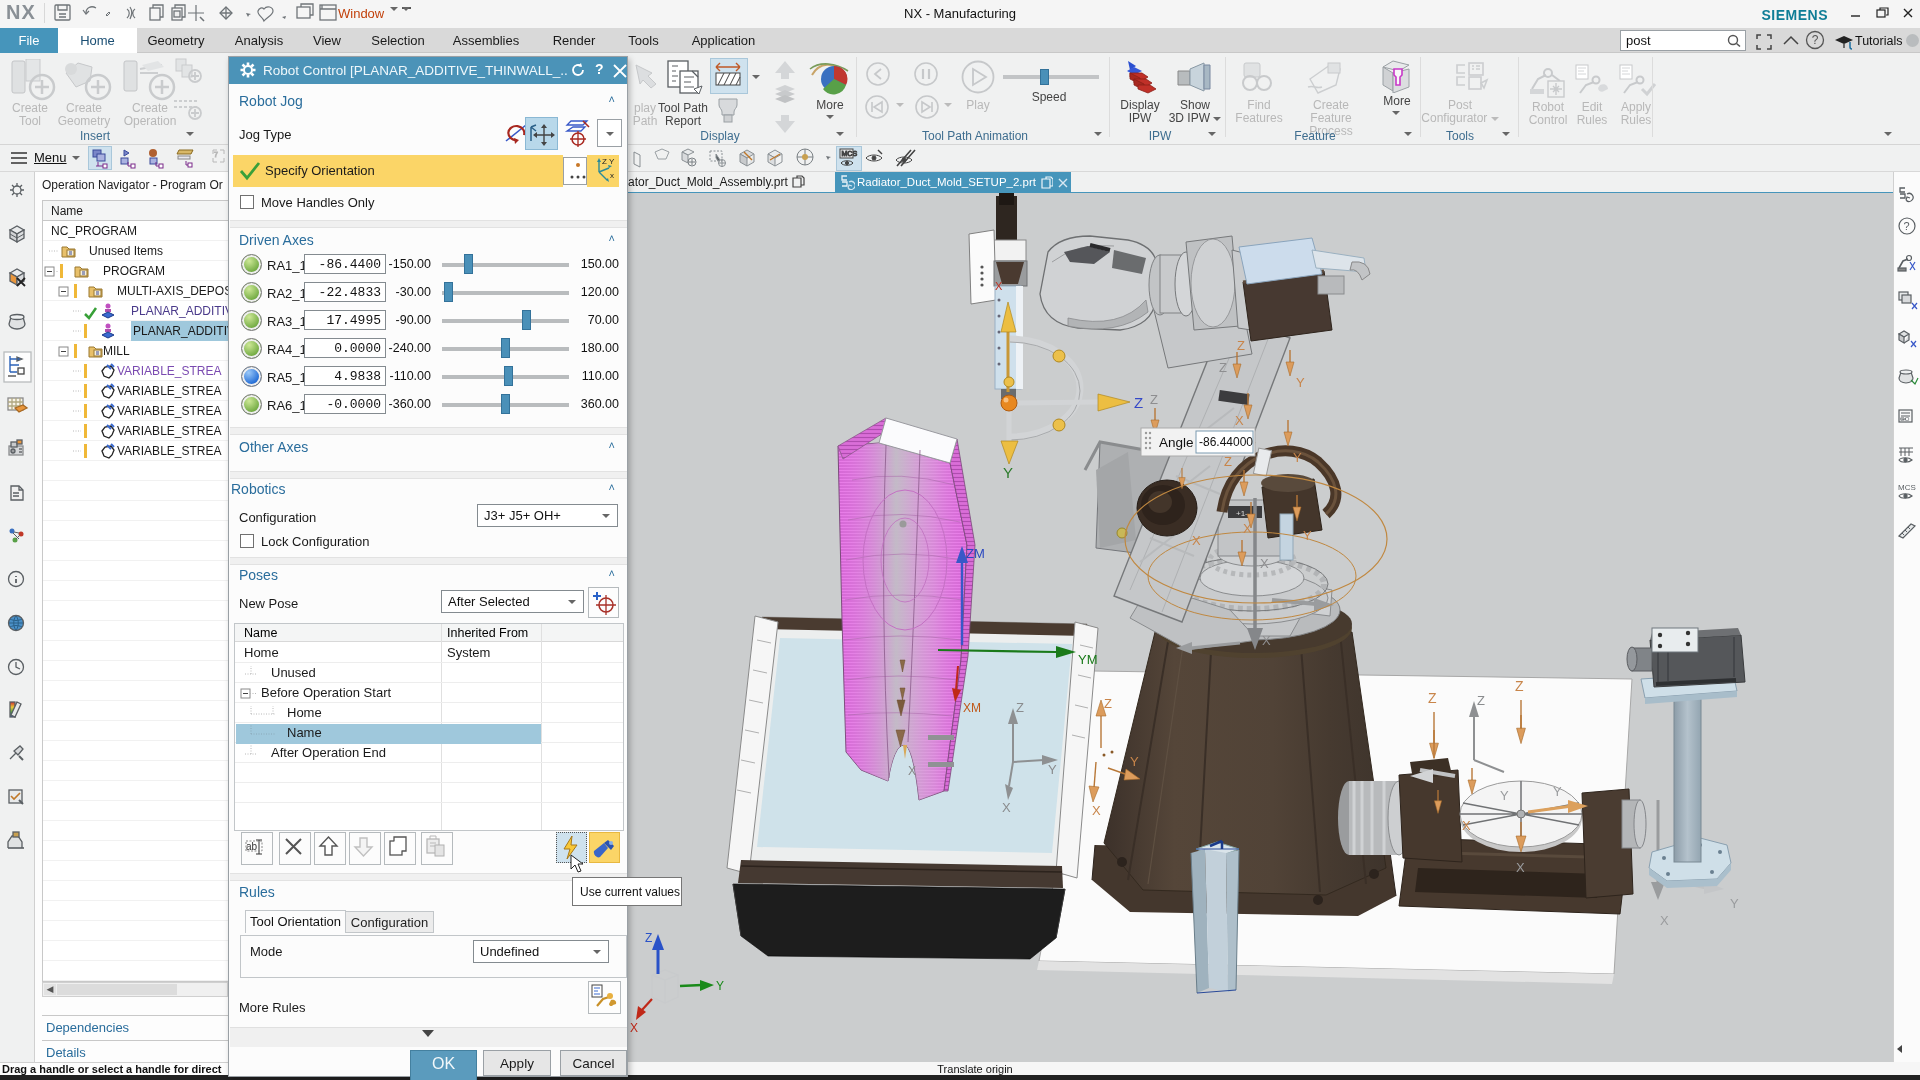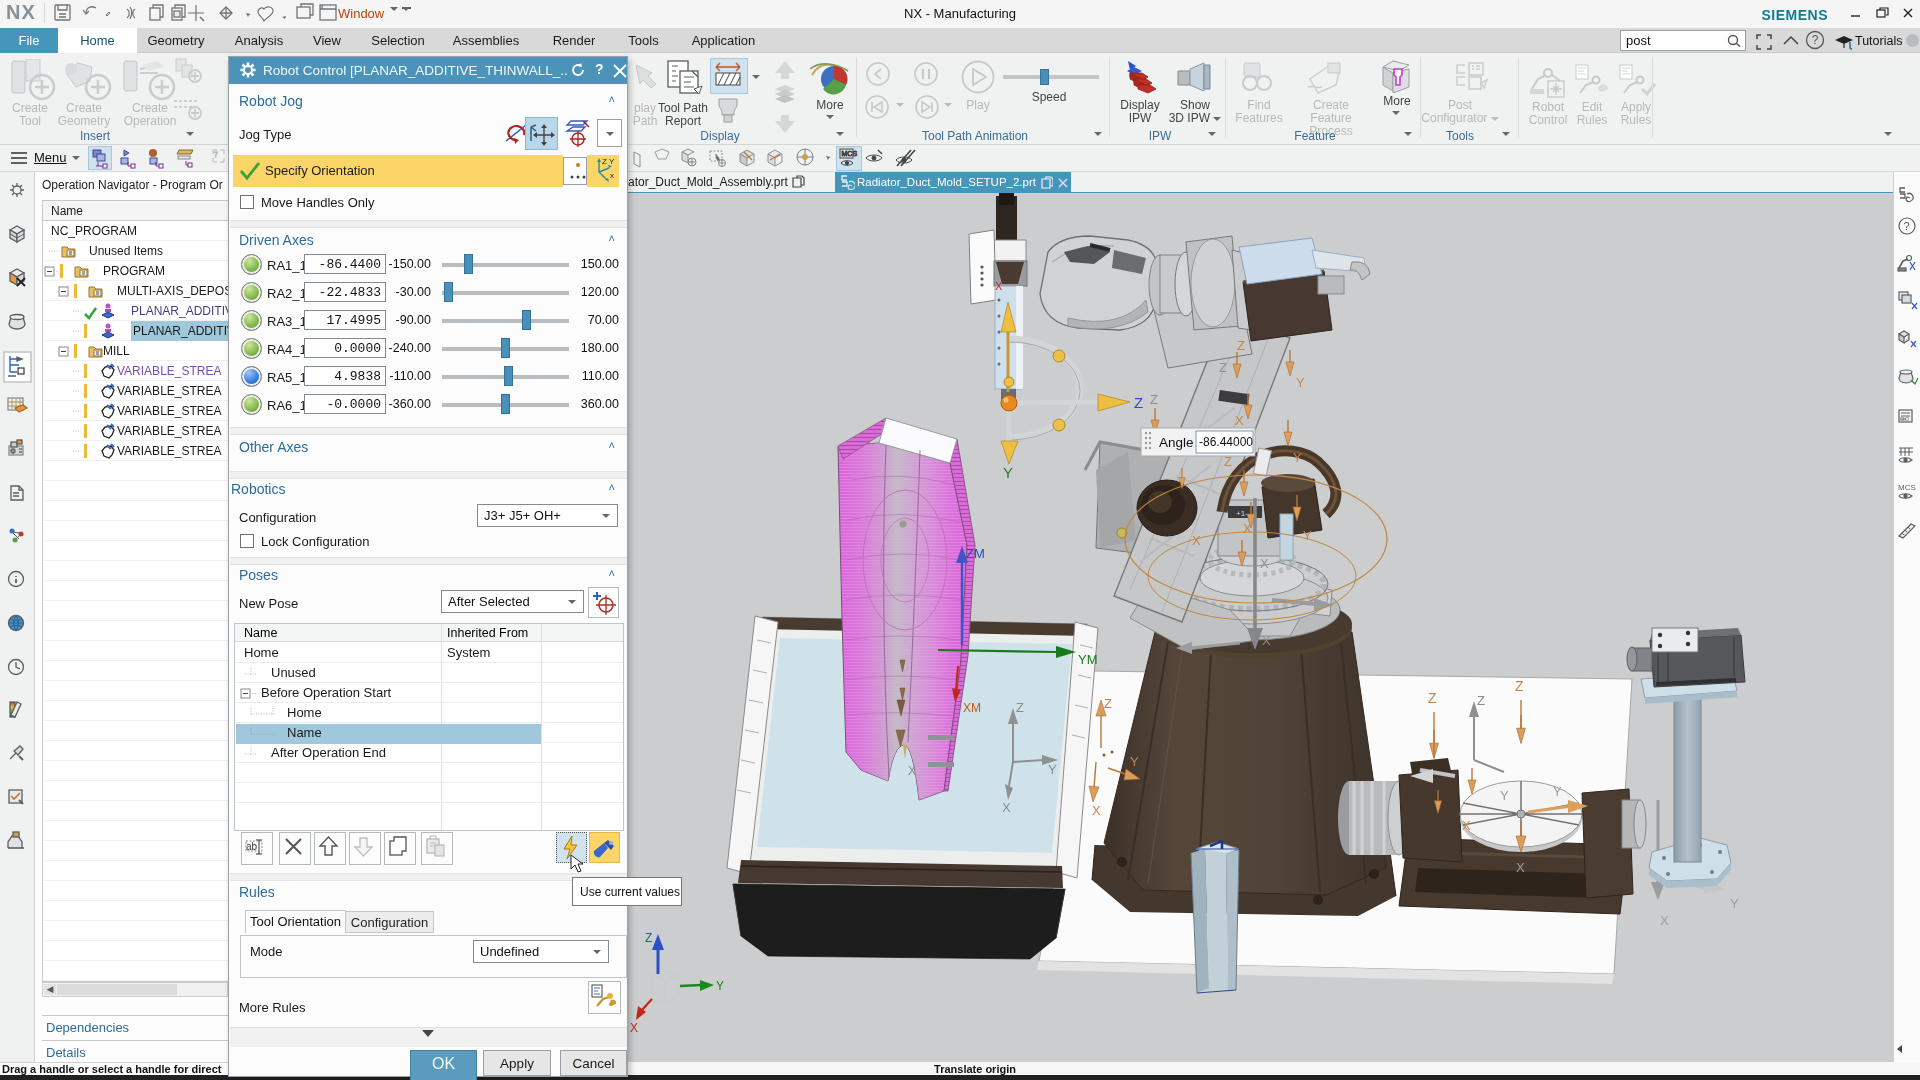--- a/index.html
+++ b/index.html
@@ -1148,21 +1148,21 @@
             <path d="M2 16L14 4l4 2-12 12z" fill="#e8eaeb"></path>
             <path d="M5 13l2 2M8 10l2 2M11 7l2 2" stroke-width="1"></path>
           </g>
       </g>
       <path d="M8 873 l-5 4 5 4z" fill="#444"></path>
     </svg>
   </div>
   <div id="statusbar" class="abs">
     <div class="abs" style="left:0;top:0;width:228px;height:13px;background:#fdfdfd;border-top:1px solid #d0d0d0"></div>
     <div class="abs" style="left:2px;top:1px;font-size:11px;font-weight:bold;color:#111;white-space:nowrap;width:224px;overflow:hidden">Drag a handle or select a handle for direct</div>
-    <div class="abs" style="left:630px;top:1px;width:690px;text-align:center;font-size:11px;font-weight:bold;color:#111">Translate origin</div>
+    <div class="abs" style="left:630px;top:1px;width:690px;text-align:center;font-size:11px;font-weight:normal;color:#111">Translate origin</div>
   </div>
   <div id="statusbot" class="abs"></div>
   <div id="dialog" class="abs">
     <div id="dlgtitle" class="abs">
       <svg width="20" height="20" style="position:absolute;left:9px;top:3px">
           <circle cx="10" cy="10" r="4" fill="none" stroke="#fff" stroke-width="2"></circle>
           <g stroke="#fff" stroke-width="2.6">
             <path d="M10 2.5v3M10 14.5v3M2.5 10h3M14.5 10h3M4.5 4.5l2.2 2.2M13.3 13.3l2.2 2.2M15.5 4.5l-2.2 2.2M6.7 13.3l-2.2 2.2"></path>
           </g>
         </svg>

